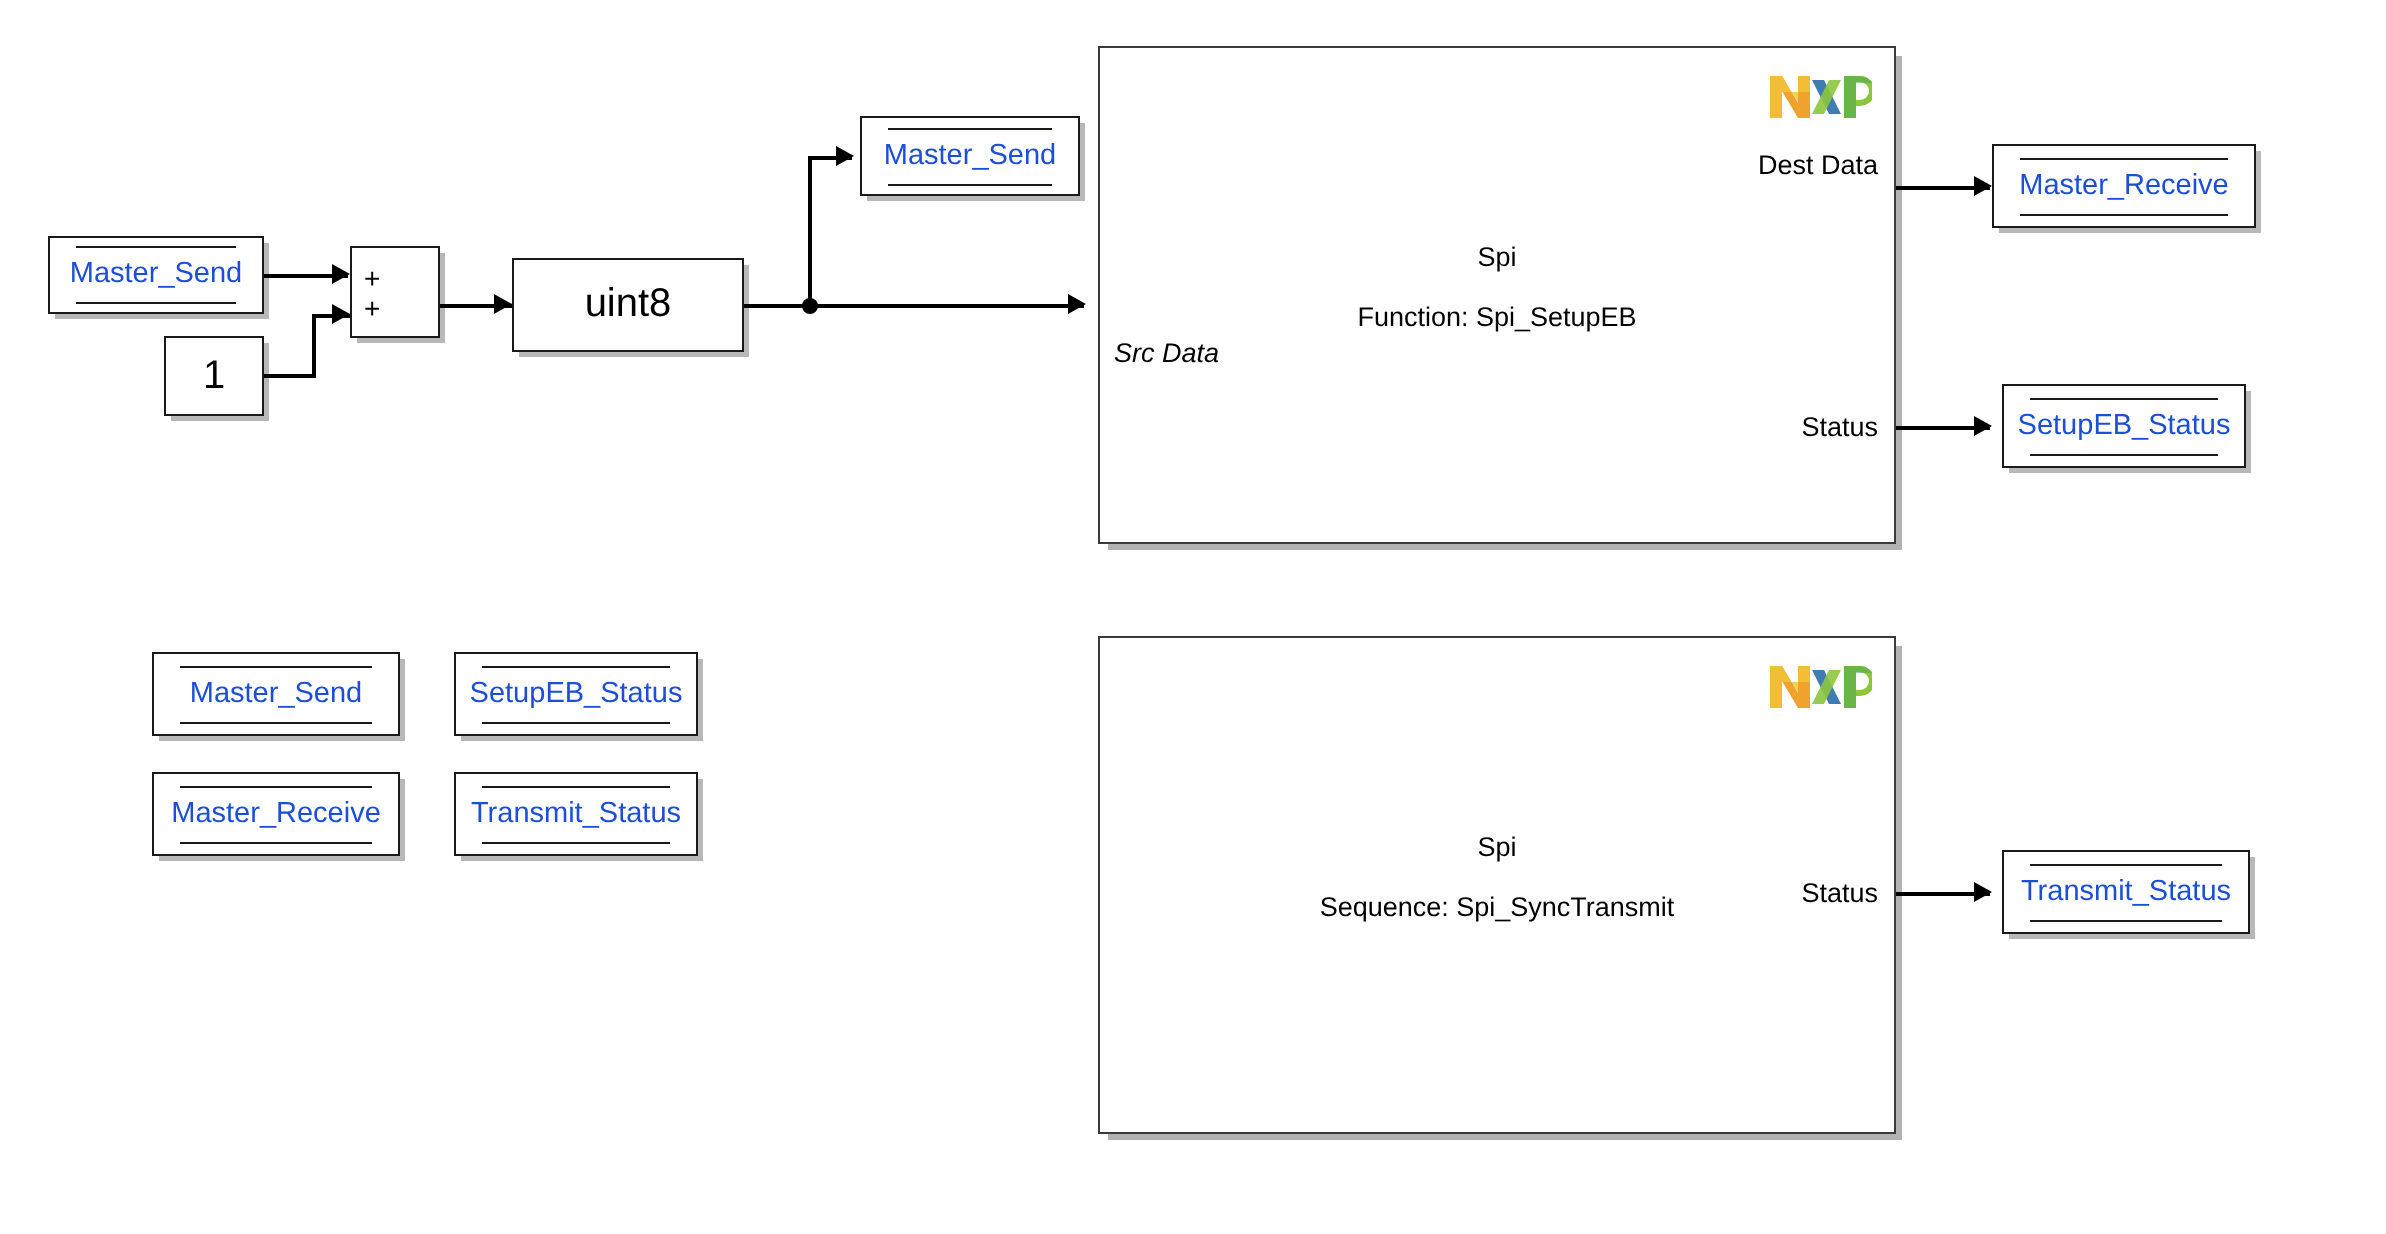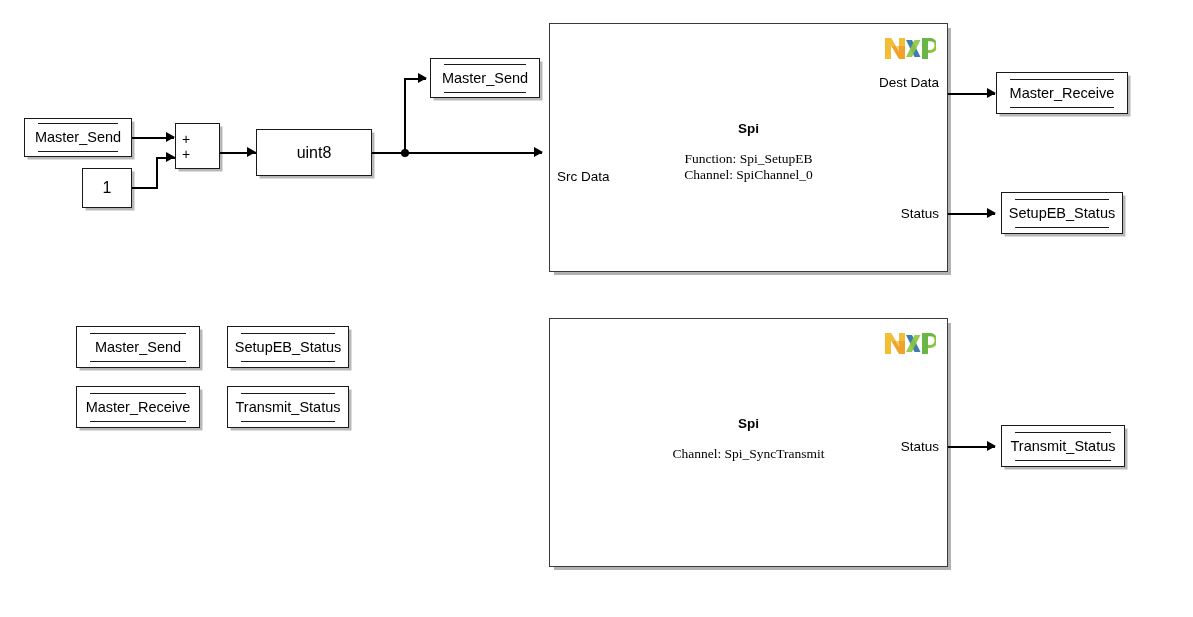--- a/index.html
+++ b/index.html
@@ -43,26 +43,26 @@
     height: 0;
     border-top: 1.5px solid #1a1a1a;
     margin: 0 auto;
   }
   .store .rule.top { margin-bottom: 5px; }
   .store .rule.bot { margin-top: 5px; }
   .store .txt {
     font-size: 14.5px;
     line-height: 17px;
     white-space: nowrap;
-    color: #000000;
+    color: #1d4ed8;
   }
 
   
   .plain .txt {
-    font-size: 16px;
+    font-size: 20px;
     white-space: nowrap;
   }
 
   
   .sum {
     flex-direction: column;
     align-items: flex-start;
     justify-content: space-around;
     padding: 7px 0 7px 6px;
   }
@@ -81,22 +81,22 @@
     box-shadow: 4px 4px 0 -1px rgba(0,0,0,0.30);
   }
   .sys-body {
     position: absolute;
     left: 0; right: 0;
     text-align: center;
     font-size: 13.5px;
     line-height: 16px;
     color: #000;
   }
-  .sys-title { margin-bottom: 14px; font-weight: bold; }
-  .sys-line  { white-space: nowrap; font-family: Liberation Serif, serif; }
+  .sys-title { margin-bottom: 14px; }
+  .sys-line  { white-space: nowrap; }
 
   
   .port {
     position: absolute;
     font-size: 13.5px;
     line-height: 14px;
     color: #000;
     white-space: nowrap;
   }
   .port.in  { text-align: left; }
@@ -200,28 +200,27 @@
 
         <polygon points="44,8 56,8 73,42 61,42" fill="#3E7CB1"></polygon>
         <polygon points="73,8 61,8 44,42 56,42" fill="#8CC63E" opacity="0.9"></polygon>
 
         <path d="M76,4 L92,4 a15,15 0 0 1 0,30 L88,34 L88,46 L76,46 Z" fill="#8CC63E"></path>
         <path d="M88,10 L92,10 a9,9 0 0 1 0,18 L88,28 Z" fill="#ffffff"></path>
         <path d="M76,4 L92,4 a15,15 0 0 1 12,7 L88,11 L88,46 L76,46 Z" fill="#4FA84E" opacity="0.55"></path>
       </svg>
     </div>
 
-    <div class="port in" style="left:7px; top:146px;">Src Data</div>
+    <div class="port in" style="left:7px; top:146px;font-style:italic;">Src Data</div>
     <div class="port out" style="right:8px; top:52px;">Dest Data</div>
     <div class="port out" style="right:8px; top:183px;">Status</div>
 
     <div class="sys-body" style="top:97px;">
       <div class="sys-title">Spi</div>
       <div class="sys-line">Function: Spi_SetupEB</div>
-      <div class="sys-line">Channel: SpiChannel_0</div>
     </div>
   </div>
 
   <div class="sys" style="left:549px; top:318px; width:399px; height:249px;">
 
     <div class="nxp" style="right:11px; top:12px;">
       <svg viewBox="0 0 104 50" xmlns="http://www.w3.org/2000/svg">
         <polygon points="2,4 2,46 14,46 14,19 30,46 42,46 42,4 30,4 30,31 14,4" fill="#F0A22E"></polygon>
         <polygon points="2,4 14,4 30,31 30,4 42,4 42,20 14,20 14,46 2,46" fill="#F2C438" opacity="0.82"></polygon>
         <polygon points="44,8 56,8 73,42 61,42" fill="#3E7CB1"></polygon>
@@ -229,21 +228,21 @@
         <path d="M76,4 L92,4 a15,15 0 0 1 0,30 L88,34 L88,46 L76,46 Z" fill="#8CC63E"></path>
         <path d="M88,10 L92,10 a9,9 0 0 1 0,18 L88,28 Z" fill="#ffffff"></path>
         <path d="M76,4 L92,4 a15,15 0 0 1 12,7 L88,11 L88,46 L76,46 Z" fill="#4FA84E" opacity="0.55"></path>
       </svg>
     </div>
 
     <div class="port out" style="right:8px; top:121px;">Status</div>
 
     <div class="sys-body" style="top:97px;">
       <div class="sys-title">Spi</div>
-      <div class="sys-line">Channel: Spi_SyncTransmit</div>
+      <div class="sys-line">Sequence: Spi_SyncTransmit</div>
     </div>
   </div>
 
   <div class="blk store" style="left:996px; top:72px; width:132px; height:42px;">
     <div class="rule top"></div>
     <div class="txt">Master_Receive</div>
     <div class="rule bot"></div>
   </div>
 
   <div class="blk store" style="left:1001px; top:192px; width:122px; height:42px;">

